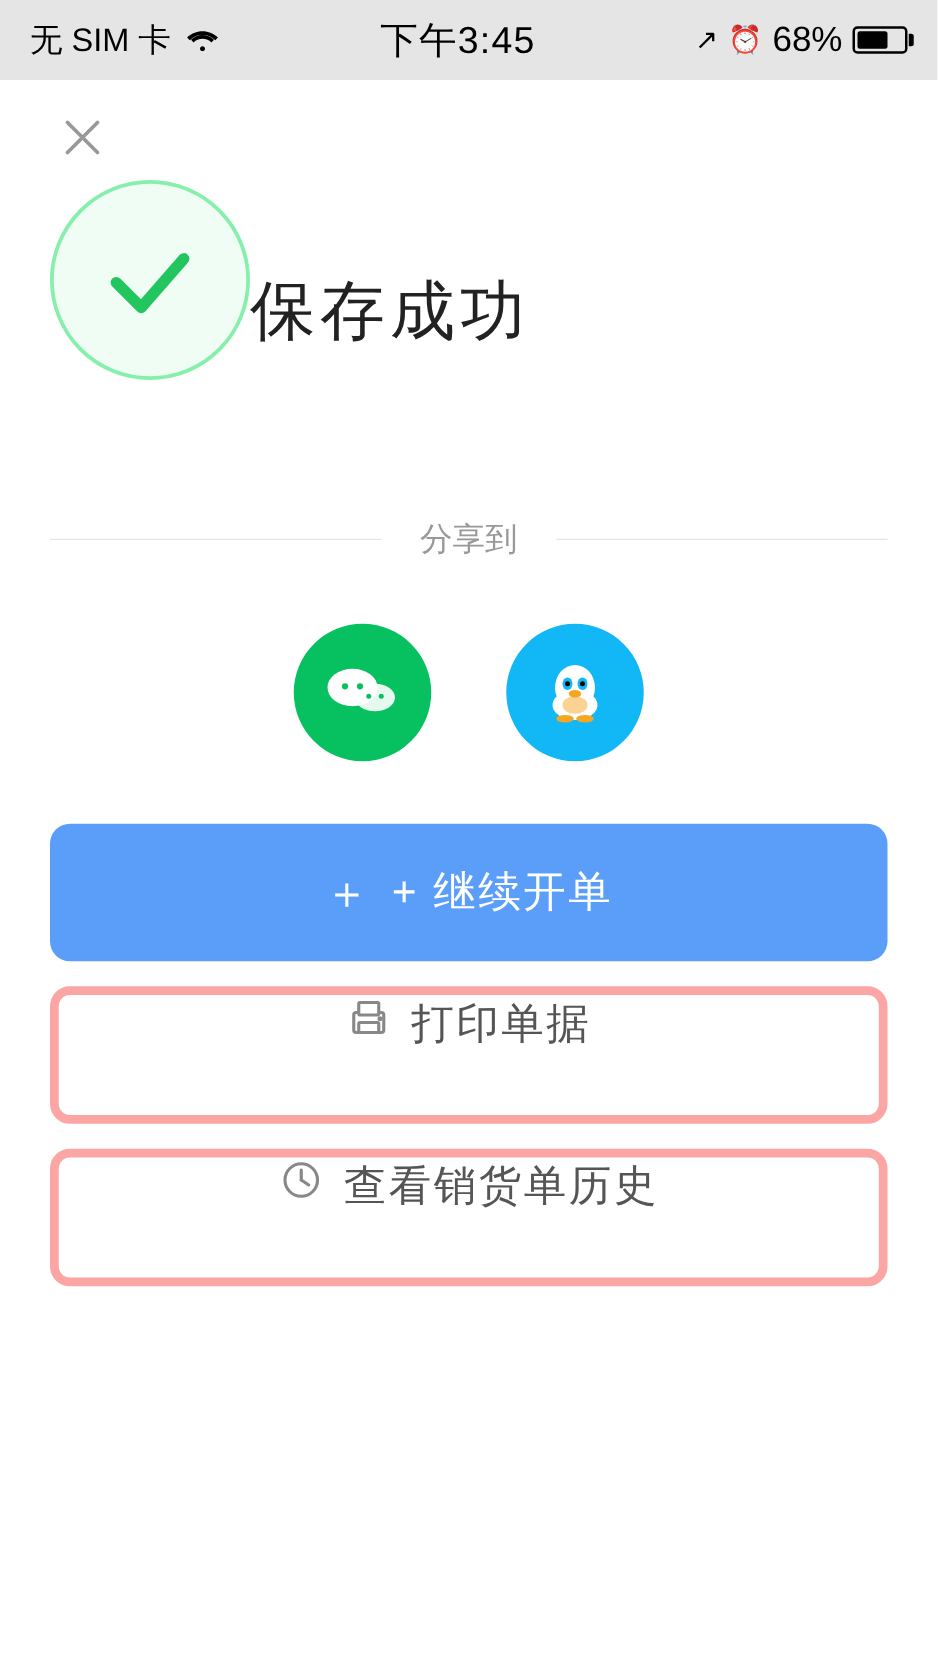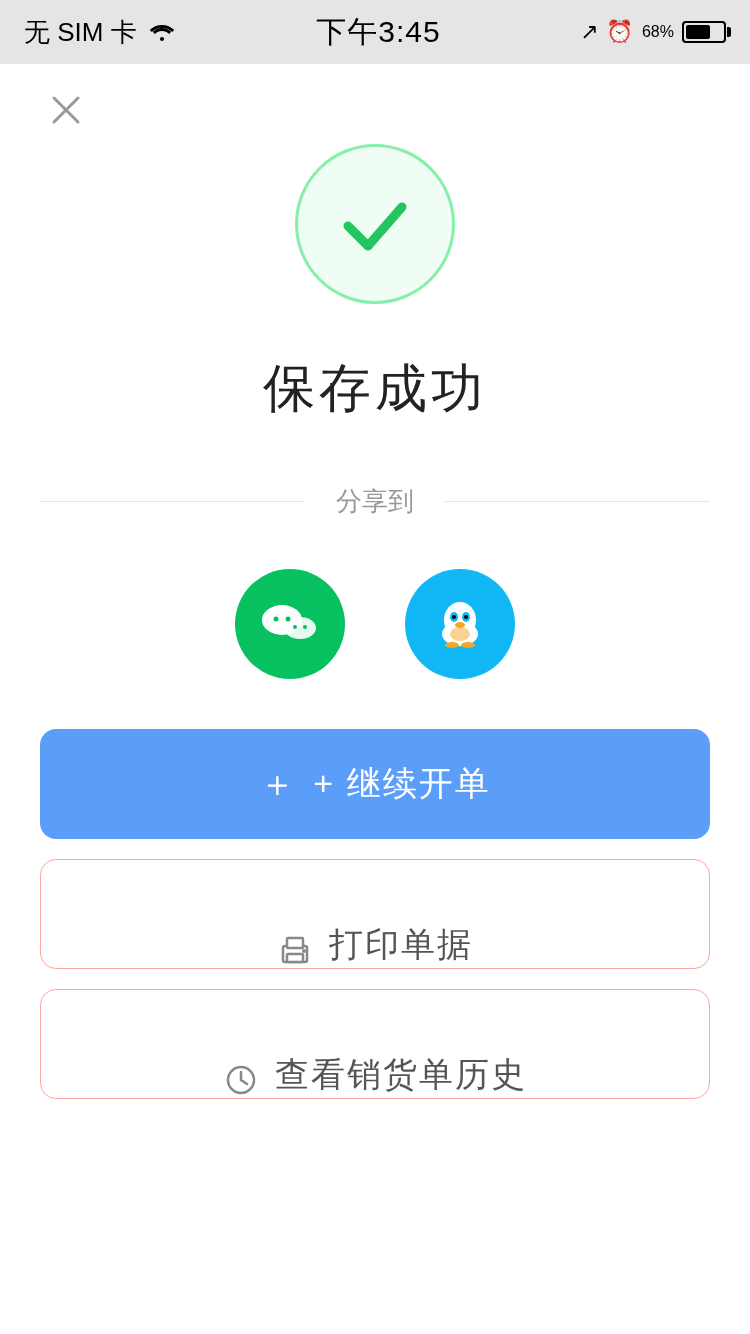--- a/index.html
+++ b/index.html
@@ -109,21 +109,20 @@
 
     .close-icon-svg {
       width: 36px;
       height: 36px;
       color: #999;
     }
 
     
     .success-section {
       display: flex;
-      flex-direction: column;
       align-items: center;
       padding-top: 60px;
       margin-bottom: 52px;
       text-align: right;
     }
 
     .success-circle {
       width: 160px;
       height: 160px;
       border-radius: 50%;
@@ -215,24 +214,24 @@
       font-size: 34px;
       color: #ffffff;
       font-weight: 400;
       letter-spacing: 2px;
     }
 
     .btn-secondary {
       width: 100%;
       height: 110px;
       background: #ffffff;
-      border: 1px solid #fca5a5;
+      border: 7px solid #fca5a5;
       border-radius: 16px;
       display: flex;
-      align-items: flex-end;
+      align-items: flex-start;
       justify-content: center;
       gap: 16px;
       cursor: pointer;
       font-size: 34px;
       color: #555;
       font-weight: 400;
       letter-spacing: 2px;
     }
 
     .plus-icon {
@@ -251,21 +250,21 @@
         <path d="M15 18c1.1 0 2 .9 2 2s-.9 2-2 2-2-.9-2-2 .9-2 2-2z" fill="#000"></path>
         <path d="M15 12c2.8 0 5.3 1.1 7.1 2.9l2.1-2.1C21.8 10.3 18.5 9 15 9s-6.8 1.3-9.2 3.8l2.1 2.1C9.7 13.1 12.2 12 15 12z" fill="#000"></path>
         <path d="M15 6C10.2 6 5.9 7.9 2.7 11l2.1 2.1C7.5 10.4 11 9 15 9s7.5 1.4 10.2 4.1L27.3 11C24.1 7.9 19.8 6 15 6z" fill="#000"></path>
       </svg>
     </span>
   </div>
   <div class="status-center">下午3:45</div>
   <div class="status-right">
     <span style="font-size:22px;">↗</span>
     <span style="font-size:22px;">⏰</span>
-    <span style="font-size:16px;">68%</span>
+    <span style="font-size:28px;">68%</span>
     <div class="battery-icon">
       <div class="battery-fill"></div>
     </div>
   </div>
 </div>
 
 <div class="main-content">
 
   <div class="close-button">
     <svg class="close-icon-svg" viewBox="0 0 36 36" fill="none">

